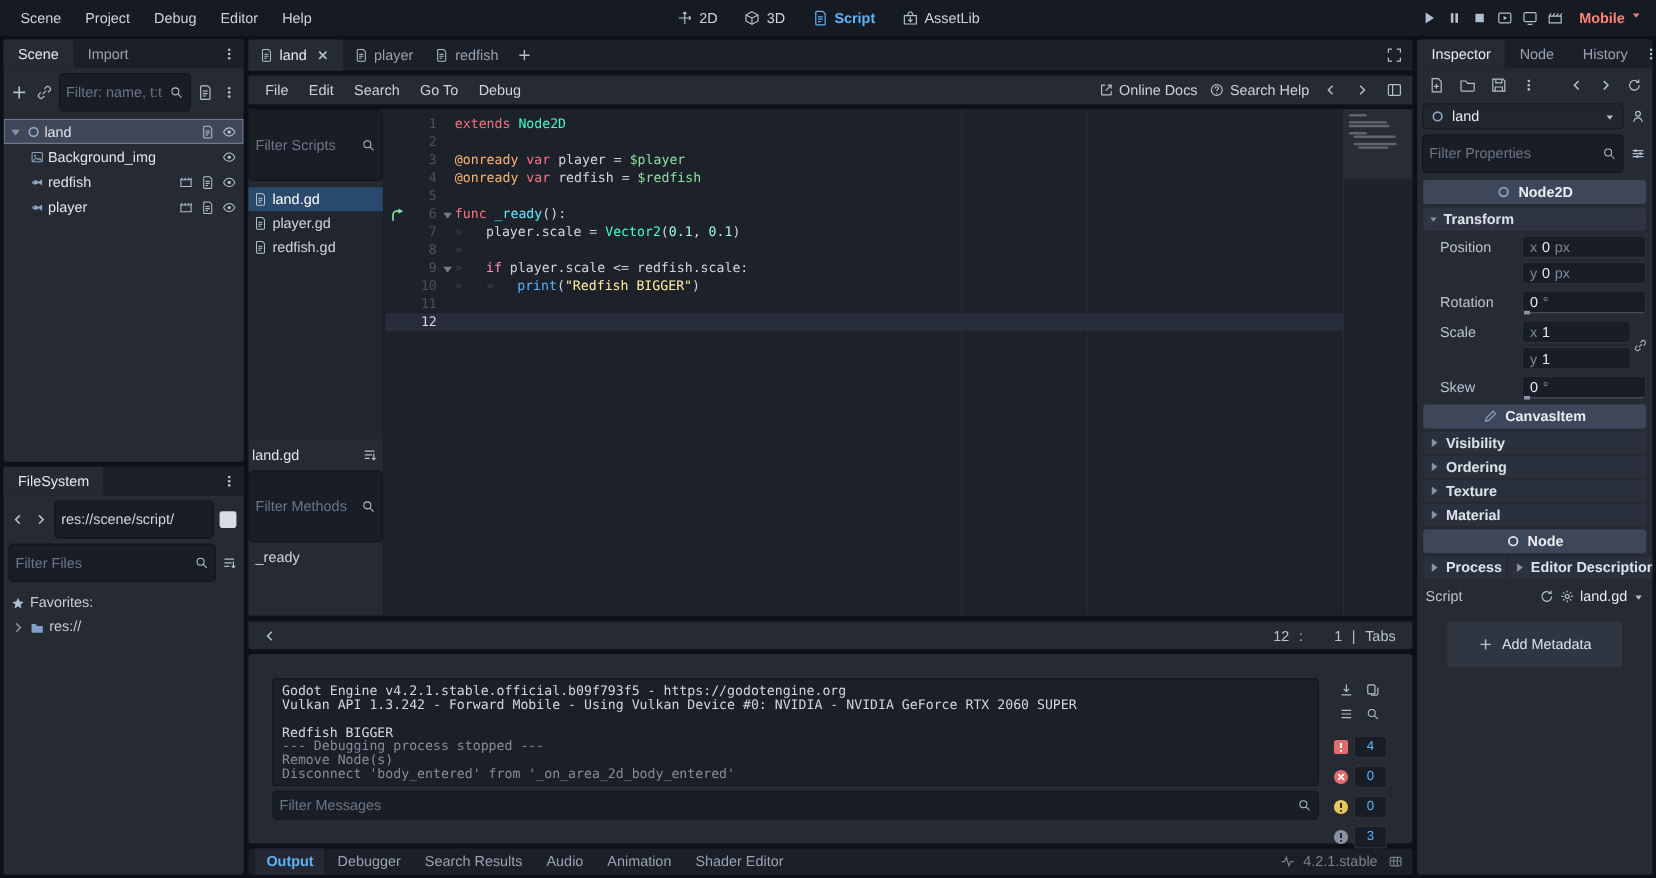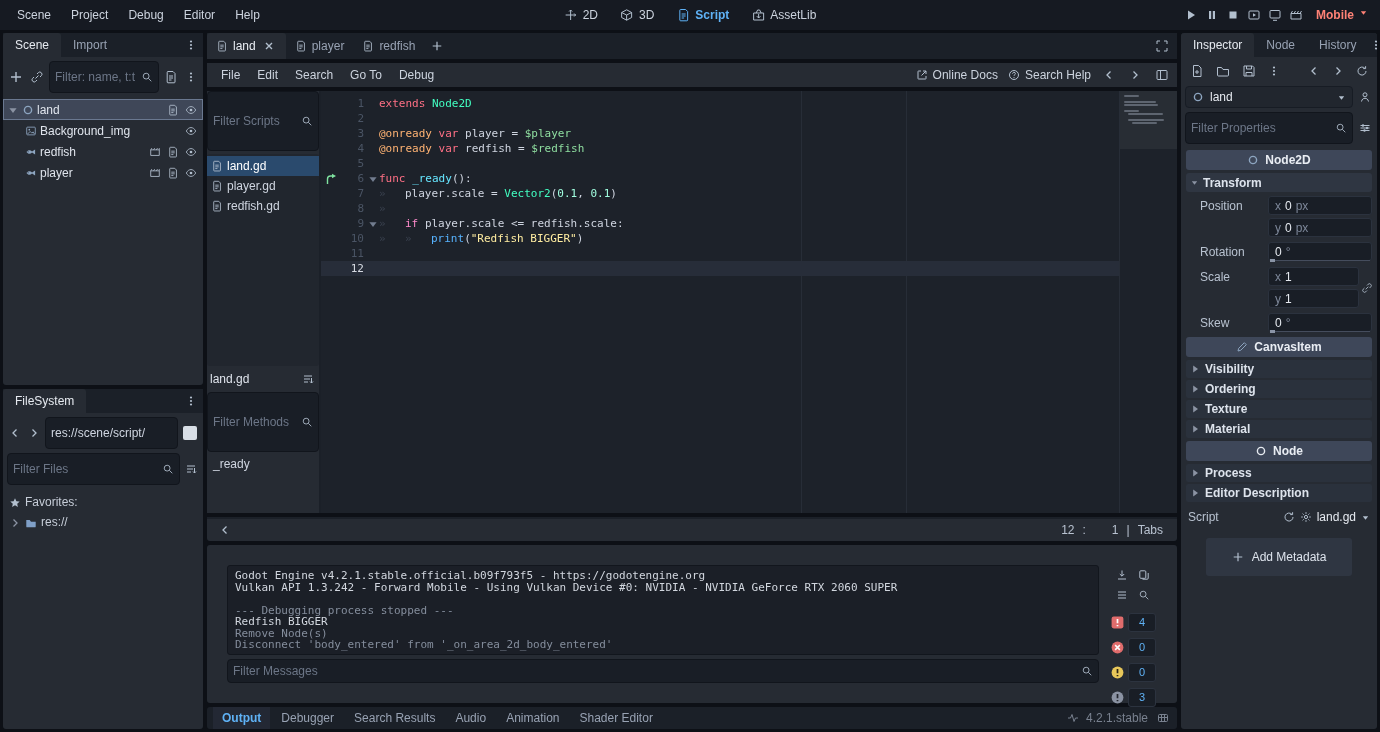--- a/index.html
+++ b/index.html
@@ -842,22 +842,22 @@
             <span>Tabs</span>
         </div>
       </div>
 
       <div id="output">
         <div class="out-left">
           <div id="console">
               <div class="oline">Godot Engine v4.2.1.stable.official.b09f793f5 - https://godotengine.org</div>
               <div class="oline">Vulkan API 1.3.242 - Forward Mobile - Using Vulkan Device #0: NVIDIA - NVIDIA GeForce RTX 2060 SUPER</div>
               <div class="oline">&nbsp;</div>
+              <div class="oline">Redfish BIGGER</div>
               <div class="oline dim">--- Debugging process stopped ---</div>
-              <div class="oline">Redfish BIGGER</div>
               <div class="oline dim">Remove Node(s)</div>
               <div class="oline dim">Disconnect 'body_entered' from '_on_area_2d_body_entered'</div>
             </div>
           <label class="filter-input" style="flex:none;height:24px;">
             <input placeholder="Filter Messages" style="">
             <span class="icon sm">
                 <svg viewBox="0 0 14 14">
                   <circle cx="6" cy="6" r="3.4" stroke="currentColor" fill="none"></circle>
                   <path d="M8.6 8.6 12 12" stroke="currentColor"></path>
                 </svg>
@@ -1215,21 +1215,21 @@
           </div>
 
         <div class="class-header">
           <span class="icon sm" style="color:#e6eaf0;">
               <svg viewBox="0 0 12 12">
                 <circle cx="6" cy="6" r="3.6" stroke="currentColor" fill="none" stroke-width="1.4"></circle>
               </svg>
             </span>
           <span>Node</span>
         </div>
-        <div id="node-groups" style="display:flex;flex-direction:column;gap:2px;">
+        <div id="node-groups" style="display:flex;flex-direction:row;gap:2px;">
             <div class="igroup">
               <span class="icon sm">
                 <svg viewBox="0 0 10 10">
                   <path d="M3.5 2v6L7.5 5z" fill="currentColor"></path>
                 </svg>
               </span>
               <span>Process</span>
             </div>
             <div class="igroup">
               <span class="icon sm">

